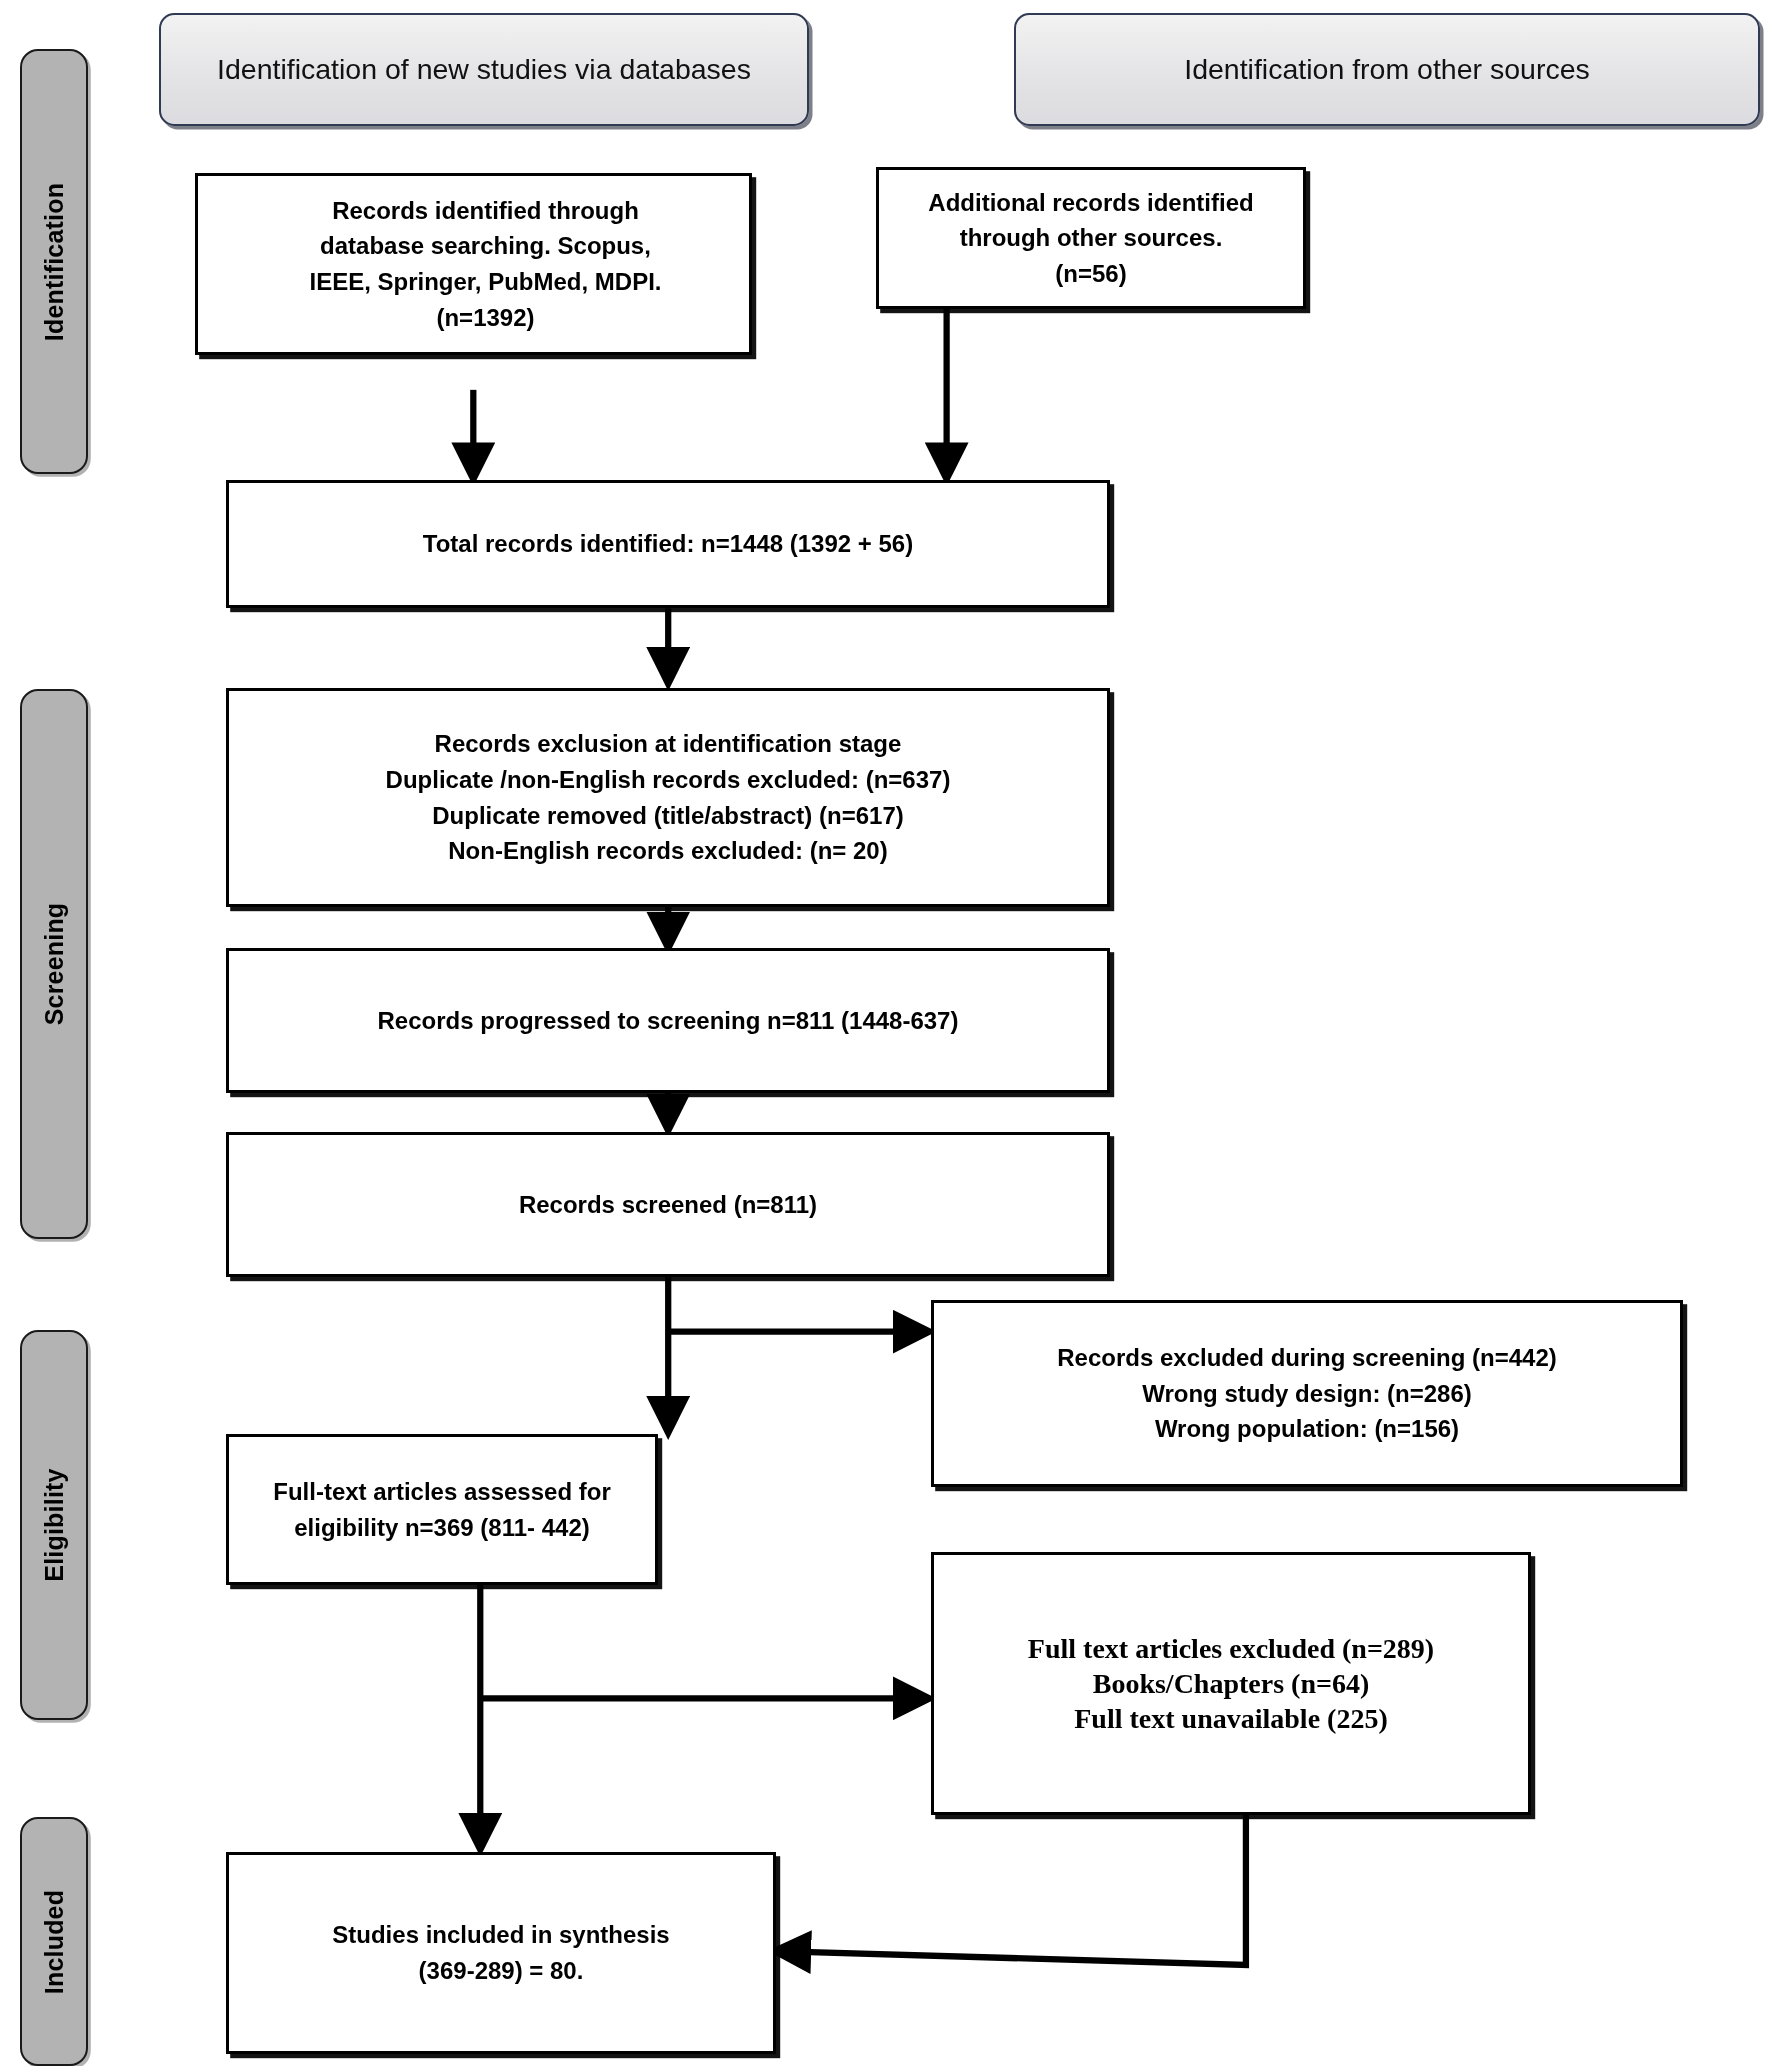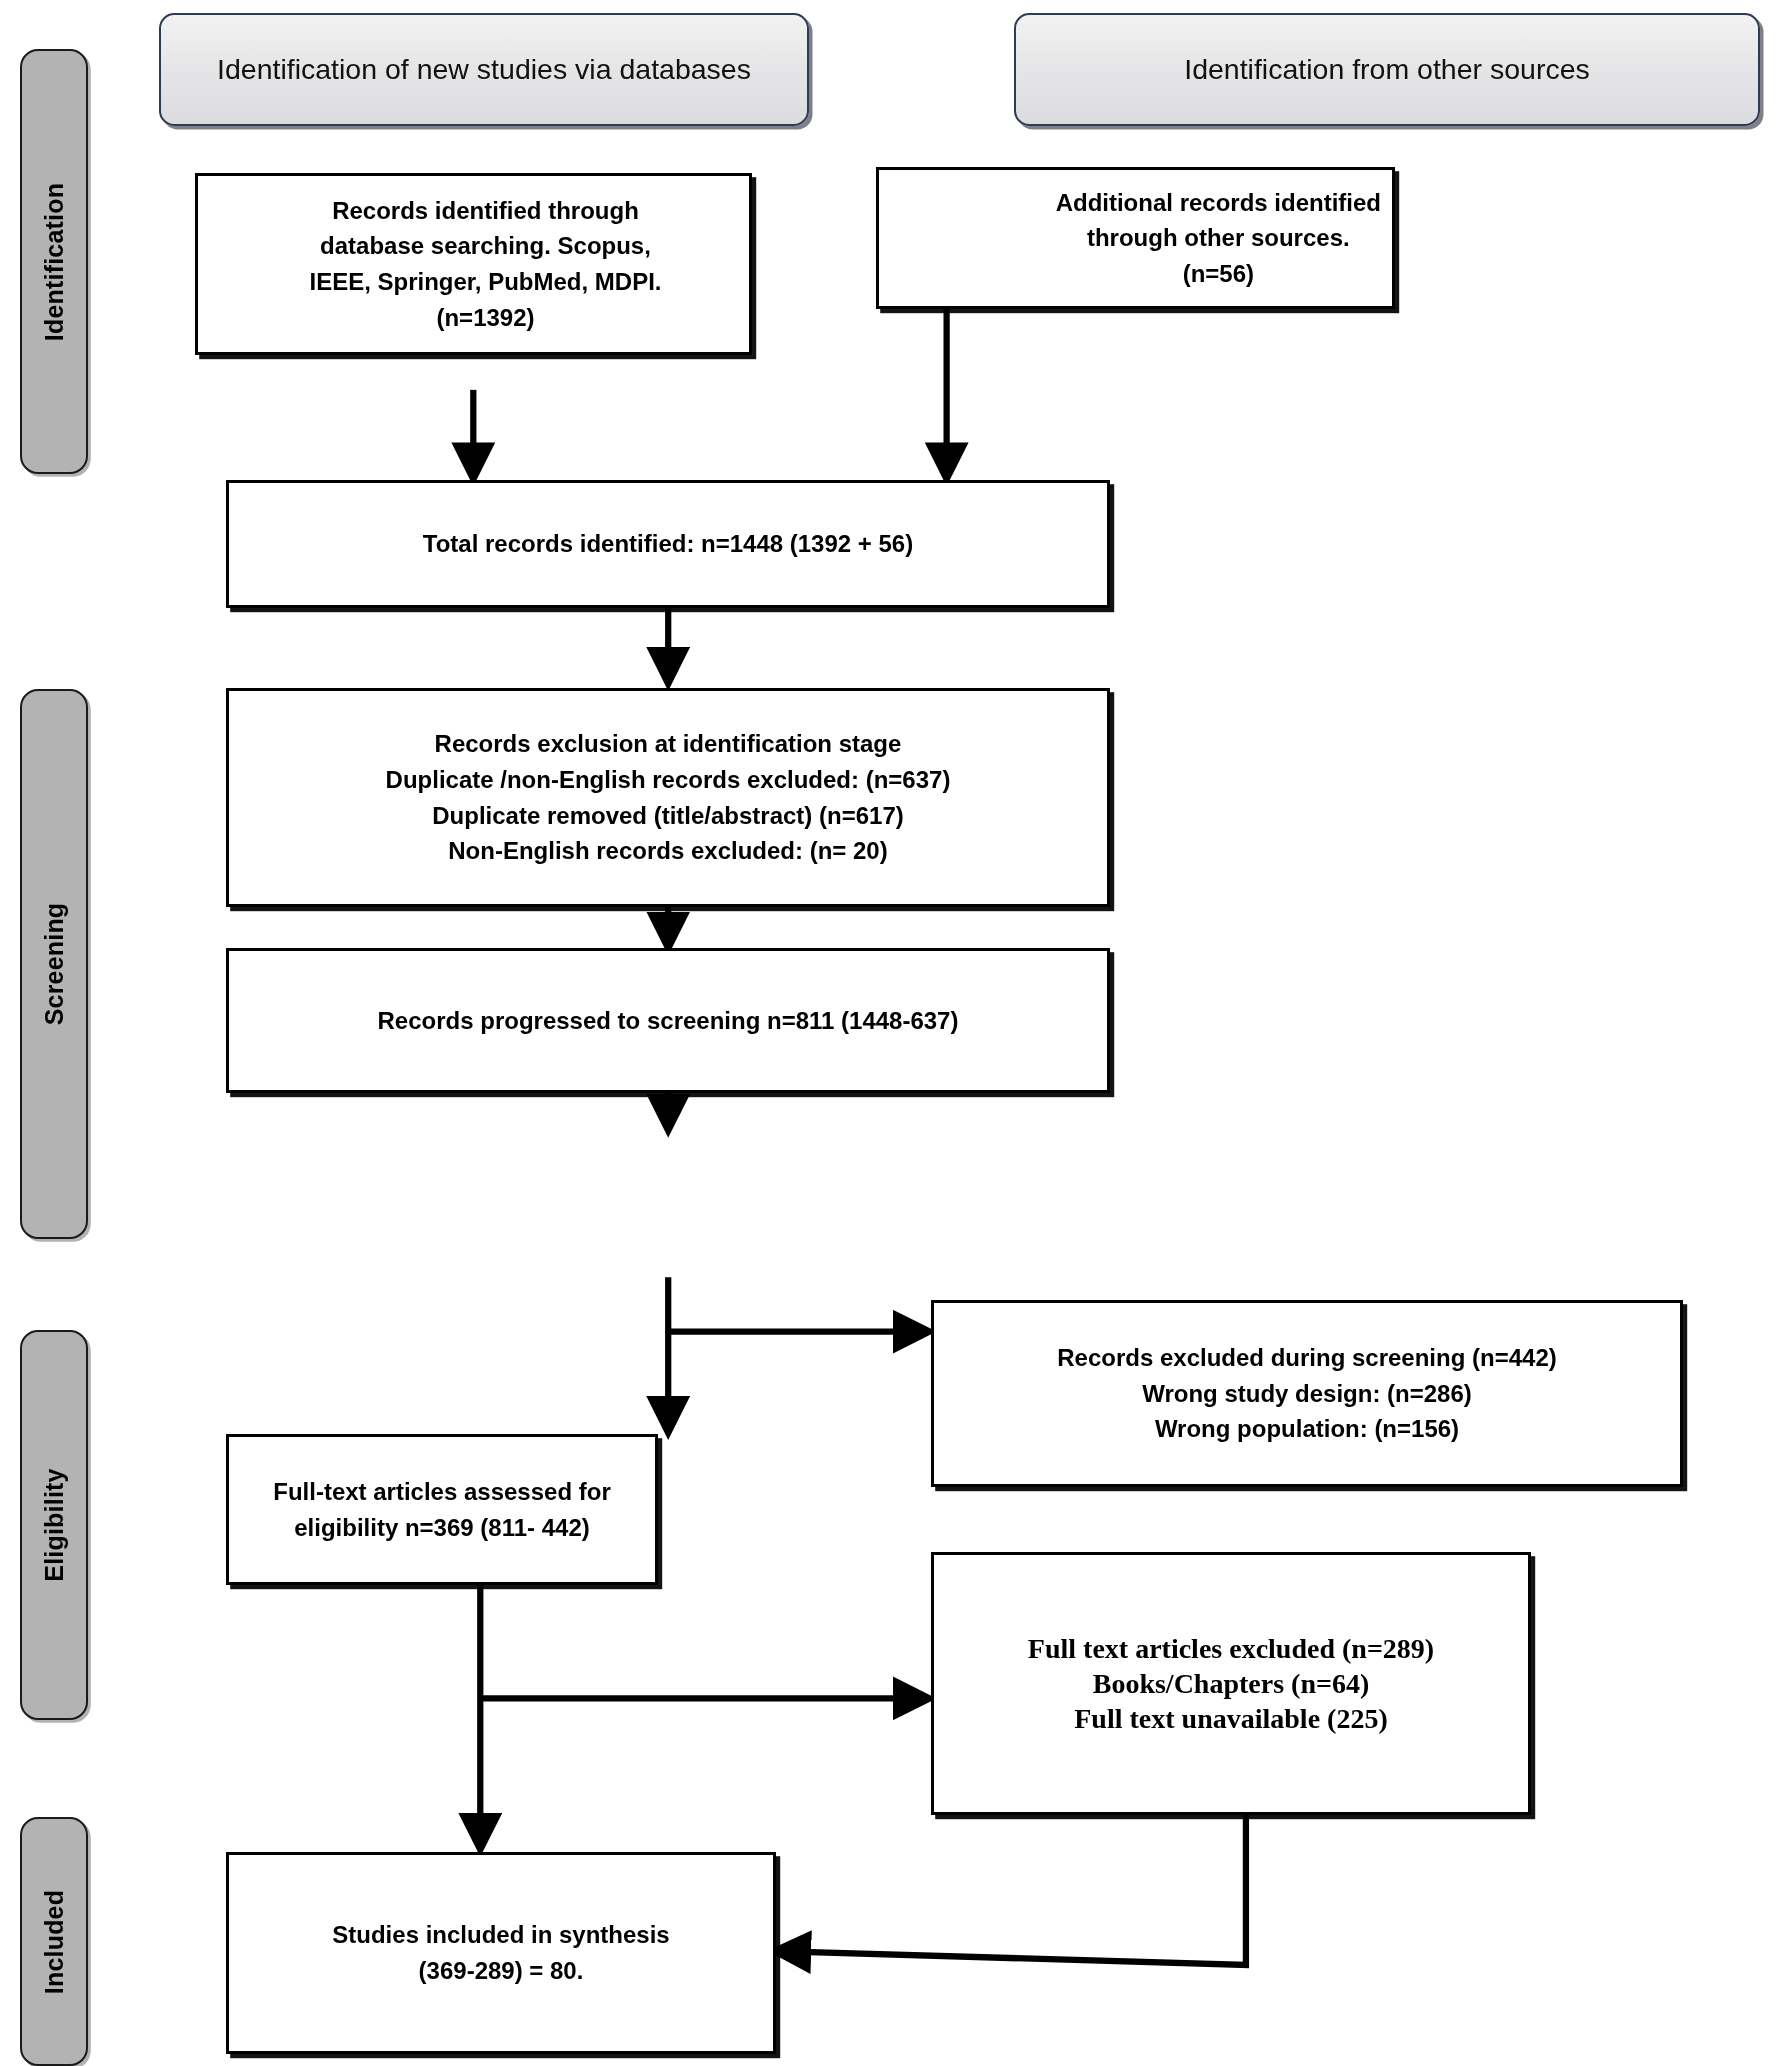--- a/index.html
+++ b/index.html
@@ -149,41 +149,44 @@
     <span>Identification from other sources</span>
   </div>
 
   <div class="flow-box" style="left:195px; top:173px; width:557px; height:182px;padding-left:24px;">
     <div class="box-text">Records identified through
 database searching. Scopus,
 IEEE, Springer, PubMed, MDPI.
 (n=1392)</div>
   </div>
 
-  <div class="flow-box" style="left:876px; top:167px; width:519px; height:142px;justify-content:flex-end;">
+  <div class="flow-box" style="left:876px; top:167px; width:430px; height:142px;">
     <div class="box-text">Additional records identified
 through other sources.
 (n=56)</div>
   </div>
 
   <div class="flow-box" style="left:226px; top:480px; width:884px; height:128px;">
     <div class="box-text">Total records identified: n=1448 (1392 + 56)</div>
   </div>
 
   <div class="flow-box" style="left:226px; top:688px; width:884px; height:219px;">
     <div class="box-text">Records exclusion at identification stage
 Duplicate /non-English records excluded: (n=637)
 Duplicate removed (title/abstract) (n=617)
 Non-English records excluded: (n= 20)</div>
   </div>
 
   <div class="flow-box" style="left:226px; top:948px; width:884px; height:145px;">
     <div class="box-text">Records progressed to screening n=811 (1448-637)</div>
   </div>
 
+  <div class="flow-box" style="left:226px; top:1132px; width:884px; height:145px;">
+    <div class="box-text">Records screened (n=811)</div>
+  </div>
 
   <div class="flow-box" style="left:931px; top:1300px; width:752px; height:187px;">
     <div class="box-text">Records excluded during screening (n=442)
 Wrong study design: (n=286)
 Wrong population: (n=156)</div>
   </div>
 
   <div class="flow-box" style="left:226px; top:1434px; width:432px; height:151px;">
     <div class="box-text">Full-text articles assessed for
 eligibility n=369 (811- 442)</div>

